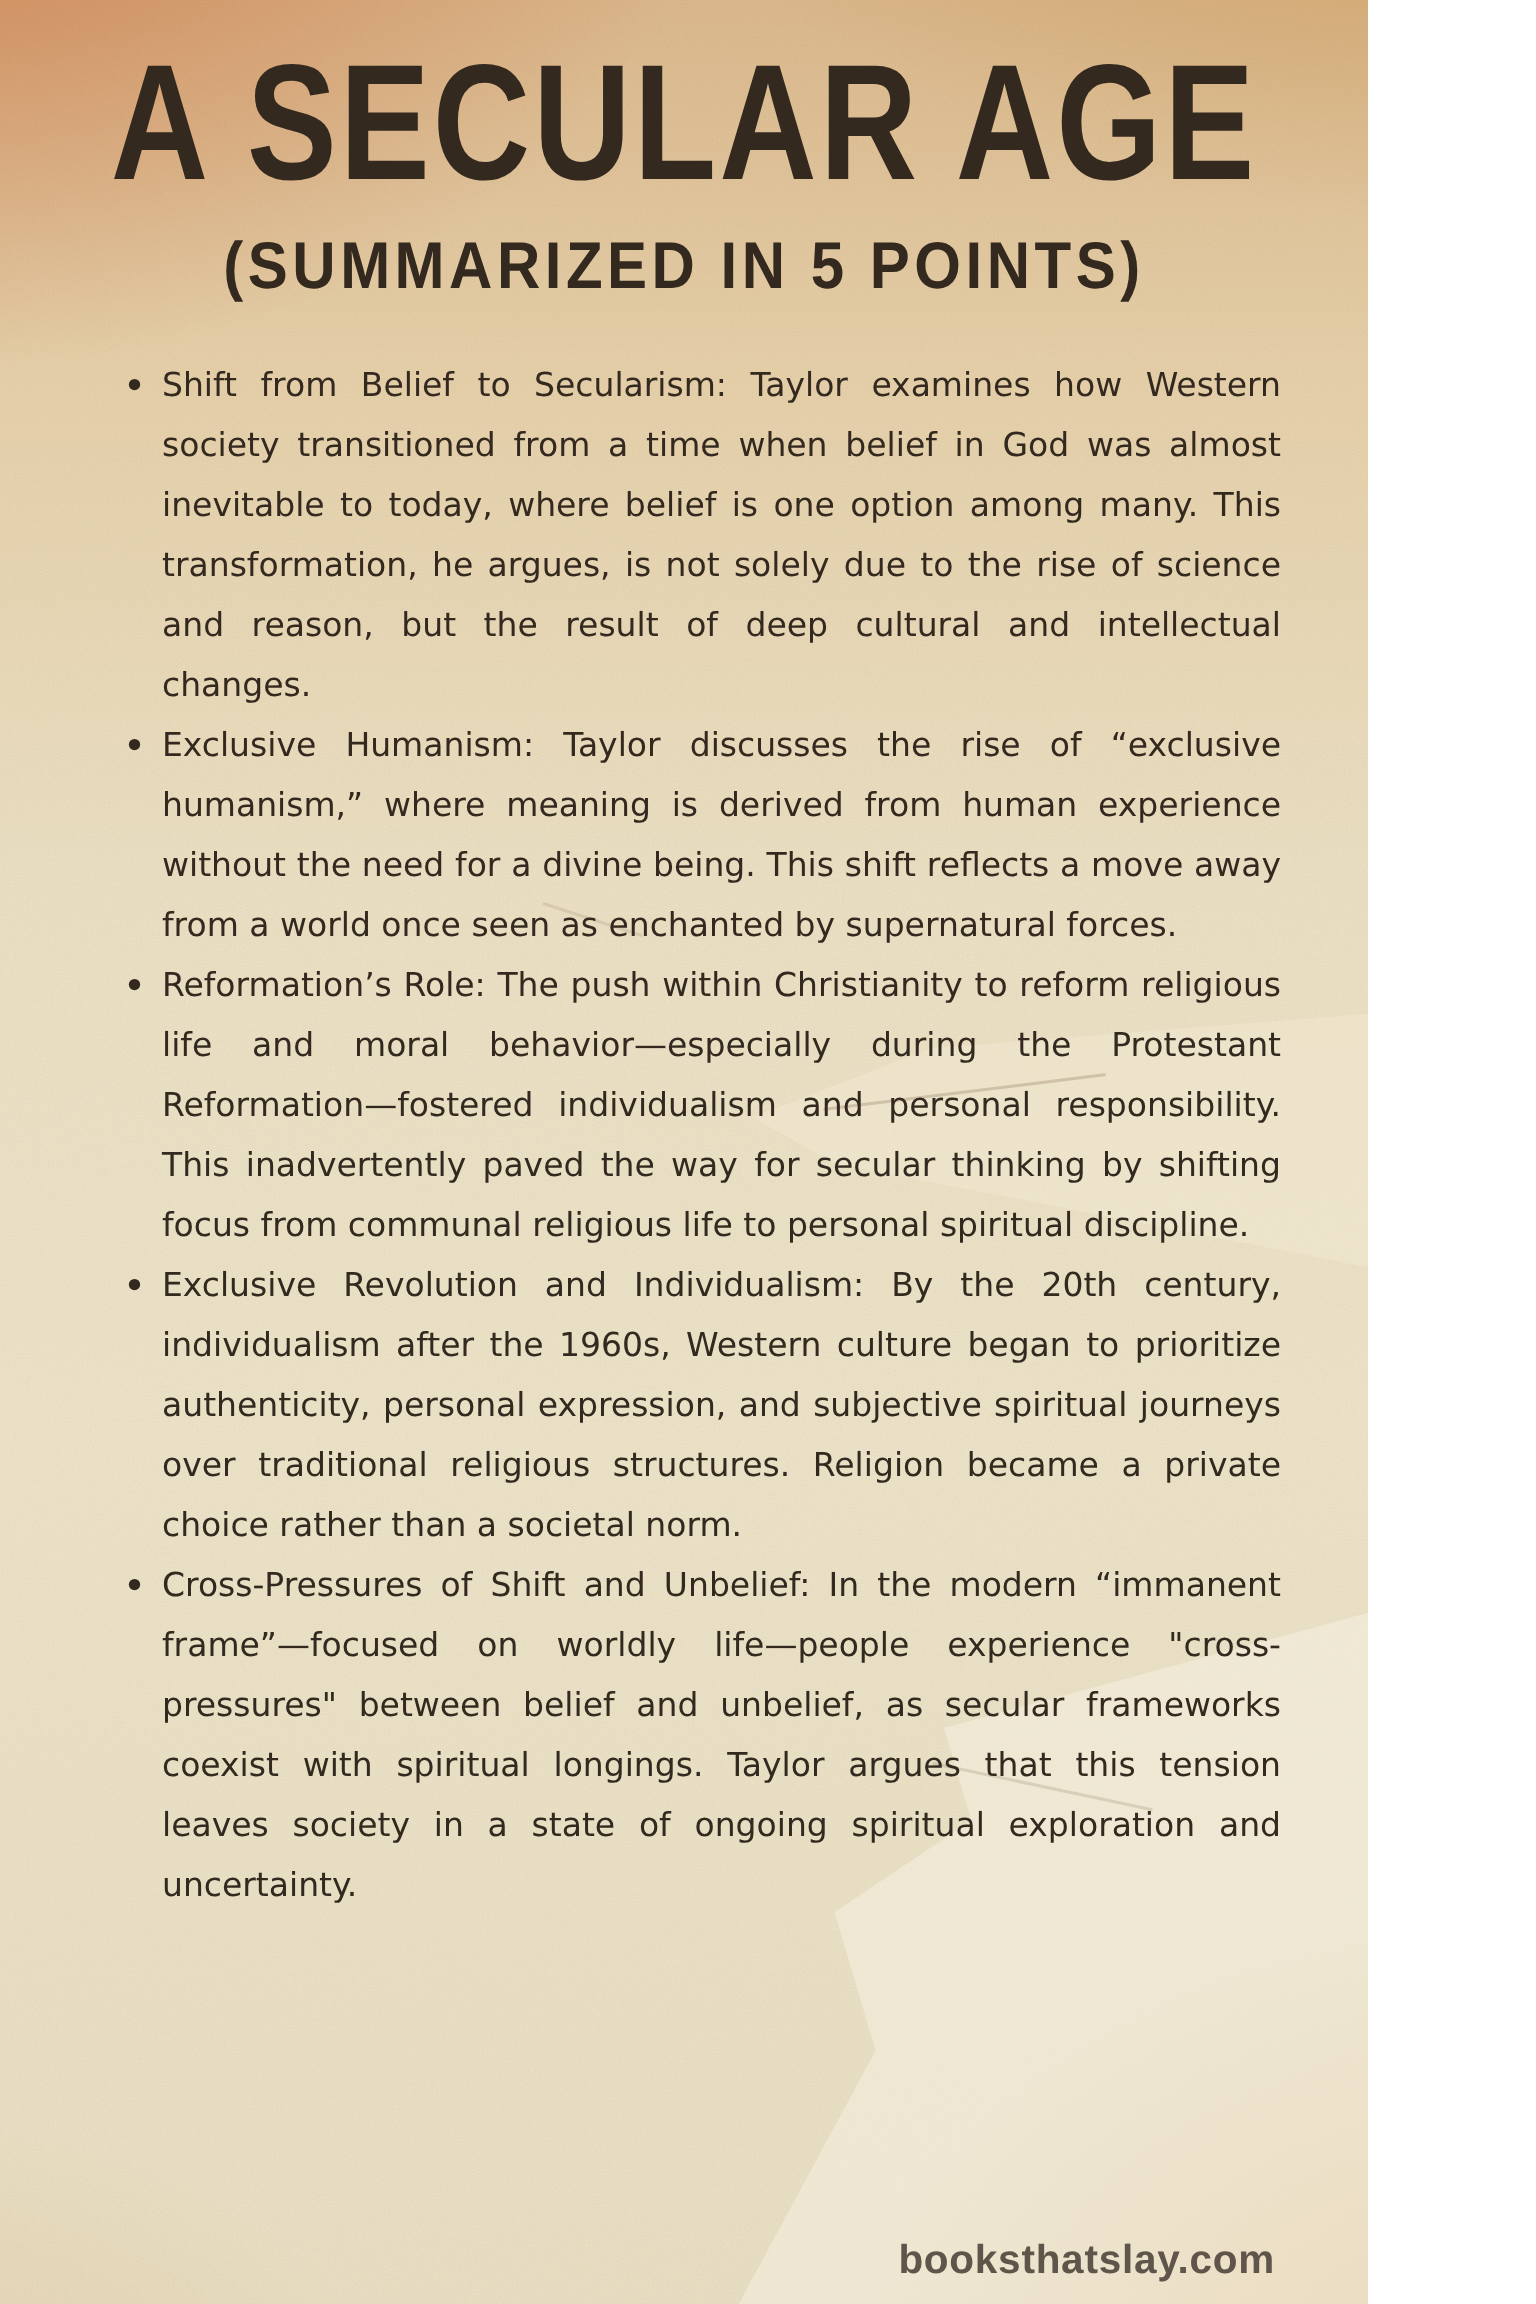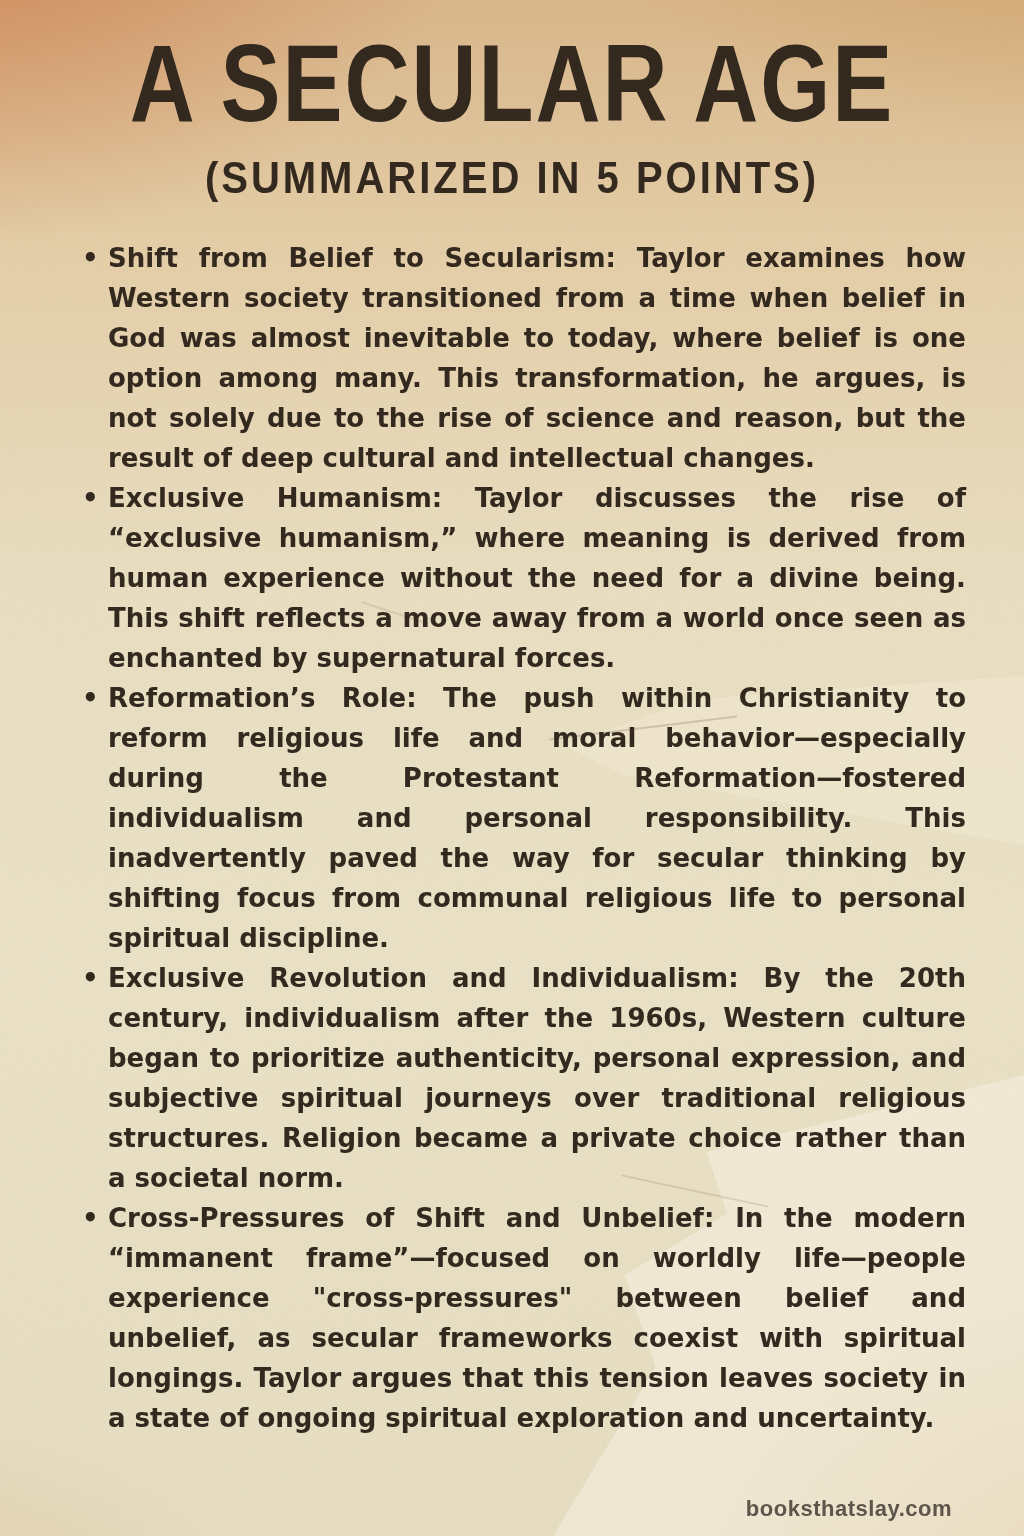--- a/index.html
+++ b/index.html
@@ -4,21 +4,21 @@
 <style>
   html, body { margin: 0; padding: 0; }
   body {
     width: 1024px;
     height: 1536px;
     overflow: hidden;
     font-family: "DejaVu Sans", sans-serif;
   }
   .page {
     position: relative;
-    width: 1024px;
+    width: 912px;
     height: 1536px;
     overflow: hidden;
     
     background:
       radial-gradient(950px 620px at -6% -6%, rgba(198,92,40,0.52), rgba(198,92,40,0) 55%),
       radial-gradient(900px 520px at 106% -10%, rgba(190,132,48,0.40), rgba(190,132,48,0) 58%),
       radial-gradient(720px 520px at 112% 104%, rgba(200,140,60,0.34), rgba(200,140,60,0) 62%),
       radial-gradient(620px 420px at -10% 108%, rgba(205,150,80,0.22), rgba(205,150,80,0) 60%),
       linear-gradient(180deg, #dcb88c 0%, #e6d0a9 16%, #ebe0c3 38%, #ece3c8 62%, #e9dfc3 100%);
   }
@@ -78,42 +78,42 @@
   }
   ul.points {
     position: relative;
     margin: 40px 58px 0 108px;
     padding: 0;
     list-style: none;
   }
   ul.points li {
     position: relative;
     margin: 0;
-    font-weight: bold;
-    font-size: 26px;
+    font-weight: normal;
+    font-size: 22px;
     line-height: 40px;
     color: #33291f;
     text-align: justify;
   }
   ul.points li::before {
     content: "\2022";
     position: absolute;
     left: -26px;
     top: 0;
     font-size: 26px;
     line-height: 40px;
     color: #33291f;
   }
   .watermark {
     position: absolute;
-    right: 72px;
+    right: 62px;
     bottom: 14px;
     font-family: "Liberation Sans", sans-serif;
     font-weight: bold;
-    font-size: 22px;
+    font-size: 27px;
     letter-spacing: 0.5px;
     color: #5f554a;
   }
 </style>
 </head>
 <body>
 
 <div class="page">
 
   <svg class="texture" width="1024" height="1536" xmlns="http://www.w3.org/2000/svg" aria-hidden="true">

